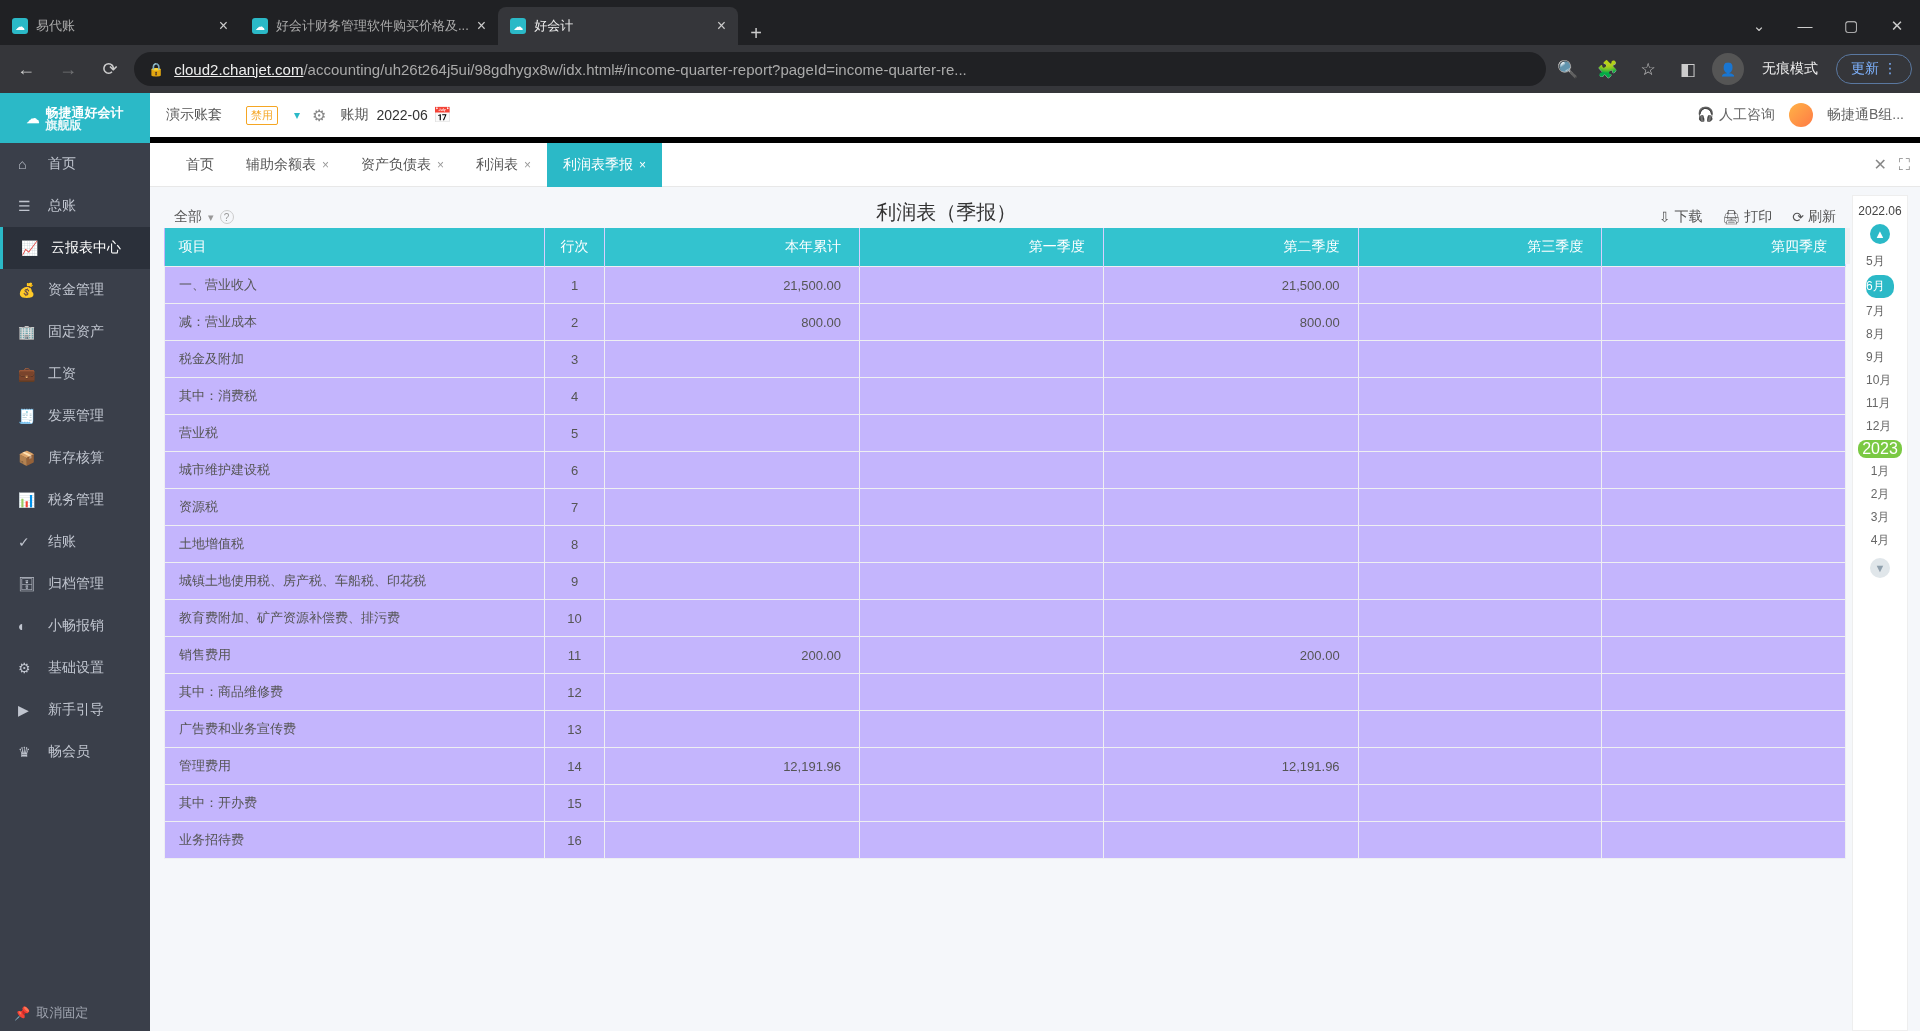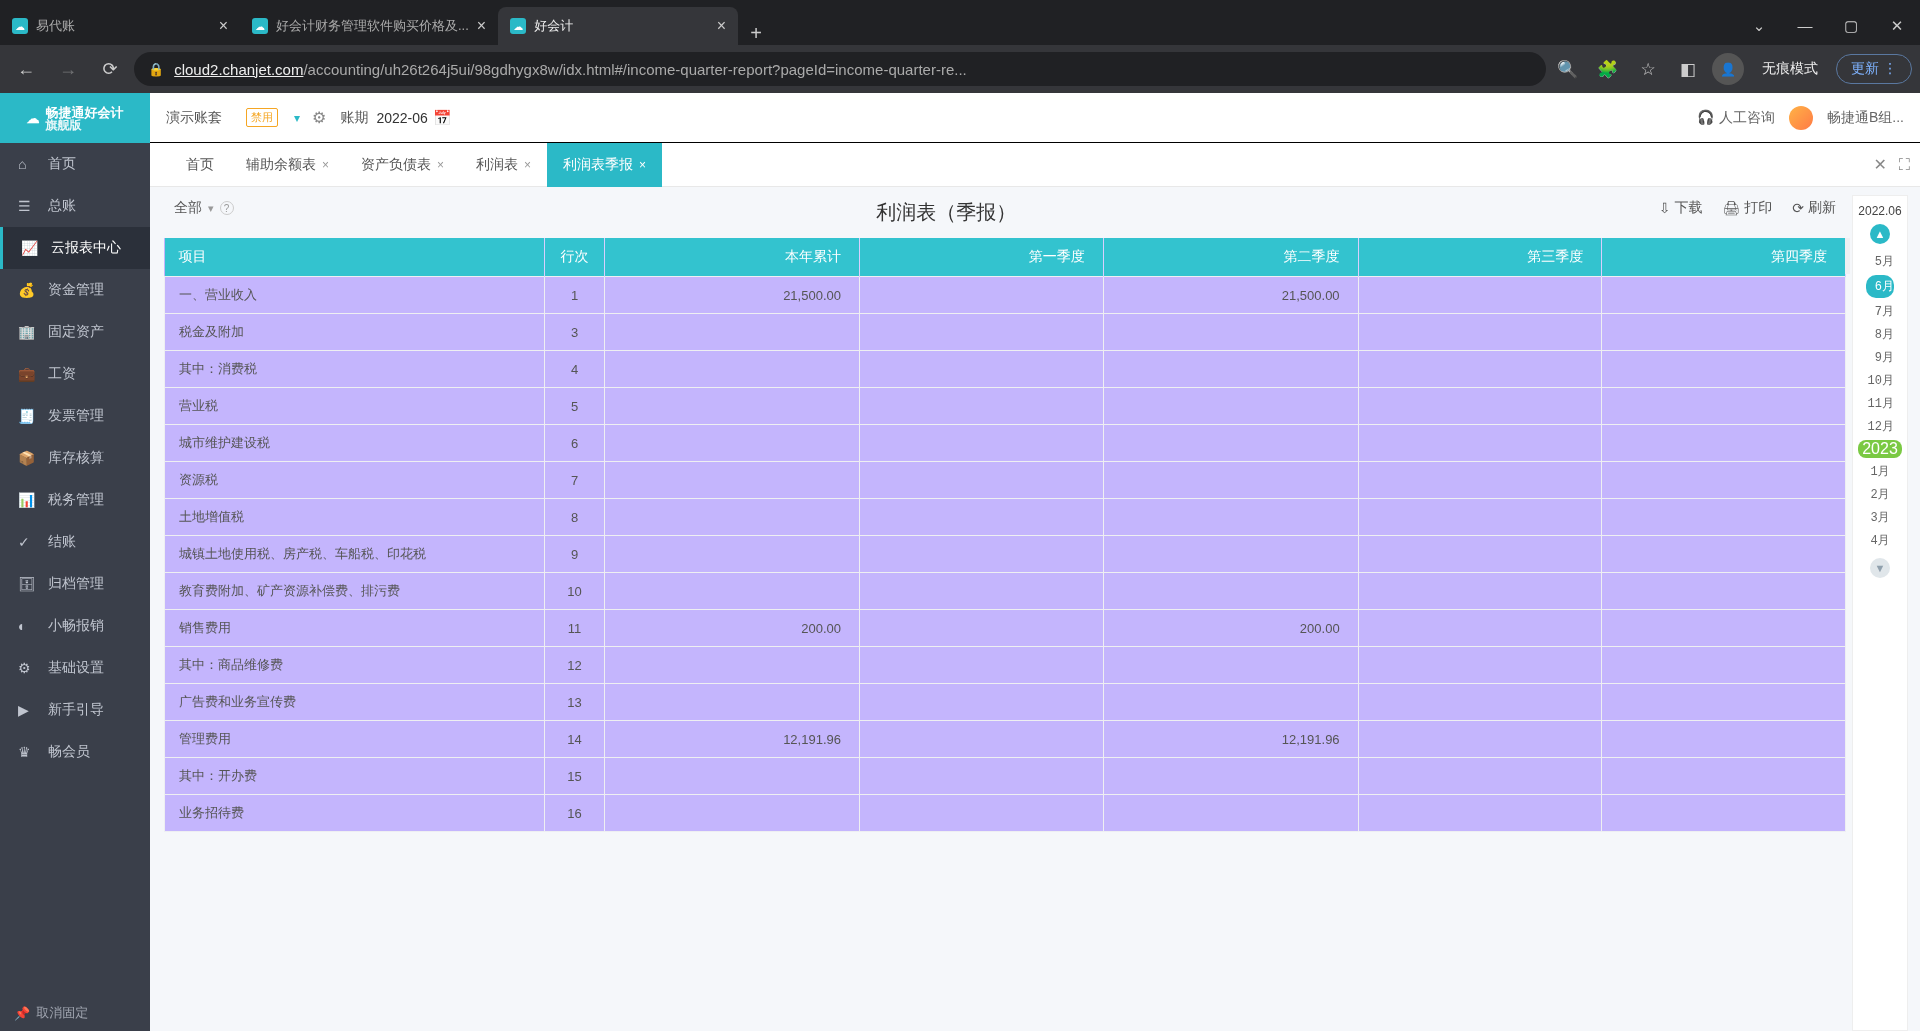--- a/index.html
+++ b/index.html
@@ -30,60 +30,60 @@
 .app-shell { display: flex; height: calc(1031px - 93px); }
 .sidebar { width: 150px; background: #3a3f4a; color: #c0c5cf; display: flex; flex-direction: column; }
 .sidebar .brand { background: #2bb9c7; height: 50px; display: flex; align-items: center; justify-content: center; color: #fff; font-size: 13px; font-weight: bold; }
 .sidebar .brand .logo { margin-right: 6px; }
 .side-item { display: flex; align-items: center; height: 42px; padding: 0 18px; font-size: 14px; }
 .side-item.active { background: #2b303a; color: #fff; border-left: 3px solid #2bb9c7; }
 .side-item .si-icon { width: 18px; margin-right: 12px; display: inline-flex; }
 .side-footer { margin-top: auto; display: flex; align-items: center; height: 36px; padding: 0 14px; font-size: 13px; color: #a0a5b0; }
 
 .main { flex: 1; background: #f5f7fa; display: flex; flex-direction: column; min-width: 0; }
-.topbar { height: 50px; background: #fff; display: flex; align-items: center; padding: 0 16px; border-bottom: 1px solid #000000; }
+.topbar { height: 50px; background: #fff; display: flex; align-items: center; padding: 0 16px; border-bottom: 6px solid #000000; }
 .account-set { font-size: 14px; color: #555; margin-right: 24px; }
 .badge-disable { border: 1px solid #f5a623; color: #f5a623; font-size: 11px; padding: 1px 4px; border-radius: 2px; margin-right: 4px; }
 .drop-arrow { color: #2bb9c7; margin: 0 12px; font-size: 12px; }
 .gear { color: #888; font-size: 16px; margin-right: 14px; }
 .period-label { color: #555; font-size: 14px; margin-right: 8px; }
 .period-val { color: #333; font-size: 14px; margin-right: 6px; }
 .cal-icon { color: #2bb9c7; font-size: 15px; }
 .topbar-right { margin-left: auto; display: flex; align-items: center; gap: 14px; color: #666; font-size: 14px; }
 .avatar { width: 24px; height: 24px; border-radius: 50%; background: linear-gradient(135deg,#ffb347,#ff7a45); }
 
 .tabstrip { height: 44px; background: #fff; display: flex; align-items: center; padding: 0 0 0 20px; border-bottom: 1px solid #e8e8e8; }
 .page-tab { padding: 0 16px; height: 44px; display: flex; align-items: center; font-size: 14px; color: #555; }
 .page-tab .close-x { margin-left: 6px; font-size: 12px; color: #999; }
 .page-tab.active { background: #2bb9c7; color: #fff; }
 .page-tab.active .close-x { color: #fff; }
 .tabstrip-right { margin-left: auto; display: flex; align-items: center; gap: 12px; padding-right: 10px; color: #888; }
 
 .content { flex: 1; padding: 8px 12px 0 14px; display: flex; min-height: 0; }
 .report-wrap { flex: 1; background: transparent; display: flex; flex-direction: column; min-width: 0; }
-.report-header { display: flex; align-items: flex-start; padding: 4px 10px 12px 10px; }
+.report-header { display: flex; align-items: flex-end; padding: 4px 10px 2px 10px; }
 .filter-all { color: #555; font-size: 14px; display: flex; align-items: center; gap: 6px; }
 .report-title { flex: 1; text-align: center; font-size: 20px; color: #333; }
 .report-actions { display: flex; gap: 20px; color: #555; font-size: 14px; }
 .report-actions span { display: flex; align-items: center; gap: 4px; }
 
 .table-outer { position: relative; flex: 1; min-height: 0; }
 .table-scroll { height: 100%; overflow-y: auto; }
 table { width: 100%; border-collapse: collapse; background: #c4b5fd; }
 thead th { background: #33c3cf; color: #fff; font-weight: normal; font-size: 14px; padding: 10px 8px; border-right: 1px solid rgba(255,255,255,0.35); position: sticky; top: 0; }
 tbody td { border: 1px solid #eeeff2; padding: 9px 10px; font-size: 13px; color: #555; }
 .col-name { width: 380px; text-align: left; padding-left: 14px !important; }
 .col-num { width: 60px; text-align: center; margin-left: 8px; }
 .col-val { text-align: right; padding-right: 18px !important; }
 .scroll-arrow { position: absolute; right: -4px; top: 0; background: #eef0f3; width: 18px; height: 36px; display: flex; align-items: center; justify-content: center; color: #888; font-size: 14px; }
 
 .time-rail { width: 56px; background: #fff; margin-left: 6px; display: flex; flex-direction: column; align-items: center; font-size: 12px; color: #666; padding-top: 4px; border: 1px solid #eee; }
 .time-rail .yr { font-size: 12px; color: #444; margin: 4px 0 6px; }
 .time-rail .circle-up { width: 20px; height: 20px; border-radius: 50%; background: #2bb9c7; color: #fff; display: flex; align-items: center; justify-content: center; margin-bottom: 6px; font-size: 11px; }
-.time-rail .mn { padding: 3px 0; width: 100%; text-align: right; font-family: Liberation Mono, monospace; }
+.time-rail .mn { padding: 3px 0; width: 100%; text-align: left; }
 .time-rail .mn.active { background: #2bb9c7; color: #fff; border-radius: 10px; width: 28px; margin: 2px 0; }
 .time-rail .yr-tag { background: #7ac943; color: #fff; border-radius: 8px; padding: 0 4px; font-size: 16px; margin: 2px 0; }
 .time-rail .circle-dn { width: 20px; height: 20px; border-radius: 50%; background: #e0e6ea; color: #90a0ad; display: flex; align-items: center; justify-content: center; margin-top: 6px; font-size: 11px; }
 
 
 .table-scroll::-webkit-scrollbar { width: 10px; }
 .table-scroll::-webkit-scrollbar-thumb { background: #c5cdd4; border-radius: 5px; }
 </style>
 </head>
 <body>
@@ -291,20 +291,29 @@
                   <tr>
   <td class="col-name">一、营业收入</td>
   <td class="col-num">1</td>
   <td class="col-val">21,500.00</td>
   <td class="col-val"></td>
   <td class="col-val">21,500.00</td>
   <td class="col-val"></td>
   <td class="col-val"></td>
                   </tr>
                   <tr>
+  <td class="col-name">减：营业成本</td>
+  <td class="col-num">2</td>
+  <td class="col-val">800.00</td>
+  <td class="col-val"></td>
+  <td class="col-val">800.00</td>
+  <td class="col-val"></td>
+  <td class="col-val"></td>
+                  </tr>
+                  <tr>
   <td class="col-name">税金及附加</td>
   <td class="col-num">3</td>
   <td class="col-val"></td>
   <td class="col-val"></td>
   <td class="col-val"></td>
   <td class="col-val"></td>
   <td class="col-val"></td>
                   </tr>
                   <tr>
   <td class="col-name">其中：消费税</td>

